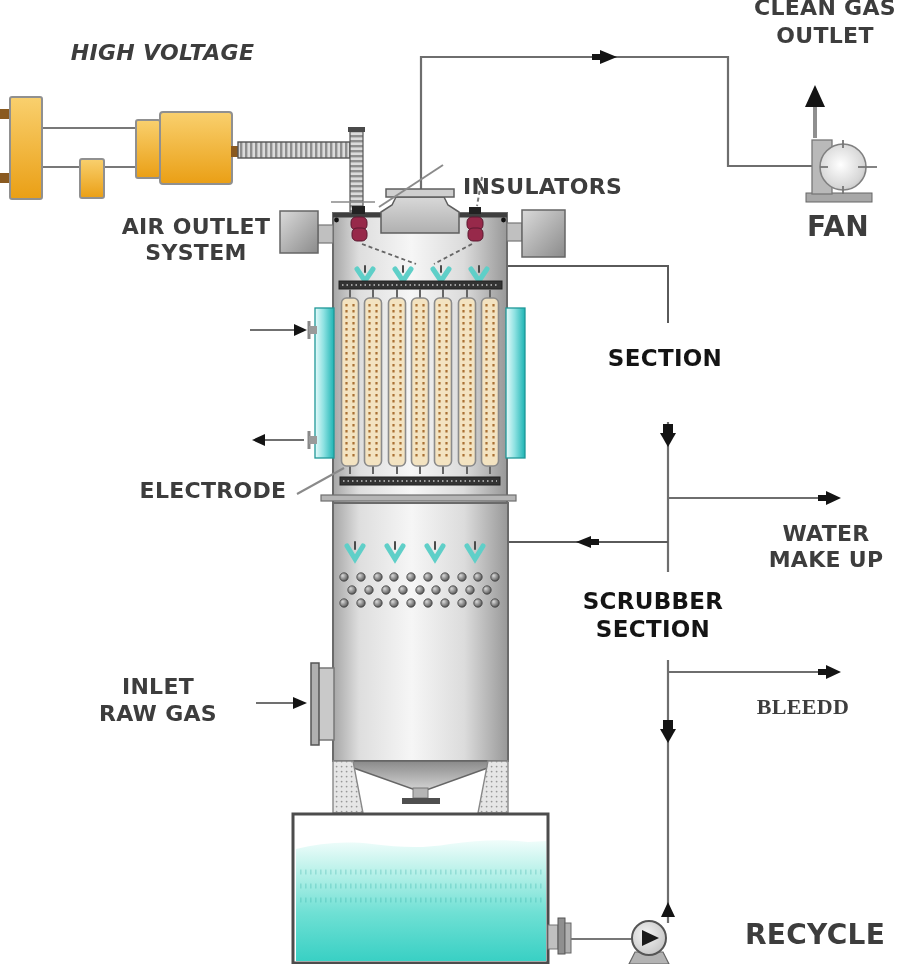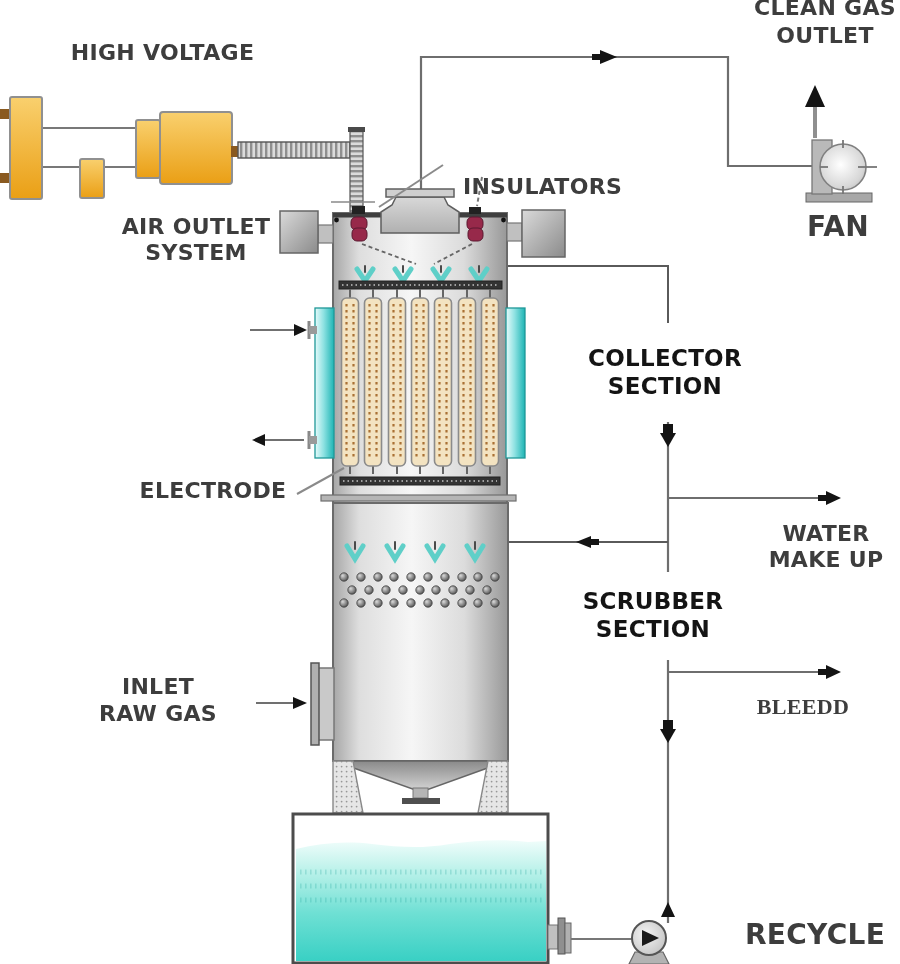--- a/index.html
+++ b/index.html
@@ -386,39 +386,38 @@
     <polygon points="642,930 642,946 659,938" fill="#1a1a1a"></polygon>
   </g>
 
   <g>
     <line x1="443" y1="165" x2="379" y2="207" stroke="#8a8a8a" stroke-width="2"></line>
     <line x1="482" y1="177" x2="477" y2="206" stroke="#777" stroke-width="2" stroke-dasharray="4,3"></line>
     <line x1="297" y1="494" x2="344" y2="468" stroke="#8a8a8a" stroke-width="2"></line>
   </g>
 </svg>
 
-<div class="lbl" style="left:55px;top:40px;width:215px;">
+<div class="lbl" style="left:55px;top:40px;width:215px;font-style:italic;">
   <span>HIGH VOLTAGE</span>
 </div>
 <div class="lbl" style="left:745px;top:-6px;width:160px;line-height:28px;">
   <span>CLEAN GAS</span>
   <span>OUTLET</span>
 </div>
 <div class="lbl" style="left:455px;top:150px;width:175px;margin-top:24px;">
   <span>INSULATORS</span>
 </div>
 <div class="lbl" style="left:116px;top:214px;width:160px;">
   <span>AIR OUTLET</span>
   <span>SYSTEM</span>
 </div>
 <div class="lbl big" style="left:798px;top:214px;width:80px;">
   <span>FAN</span>
 </div>
 <div class="lbl strong" style="left:575px;top:344px;width:180px;">
-  <span>COLLECTOR</span>
   <span>SECTION</span>
 </div>
 <div class="lbl" style="left:756px;top:521px;width:140px;">
   <span>WATER</span>
   <span>MAKE UP</span>
 </div>
 <div class="lbl" style="left:134px;top:478px;width:158px;">
   <span>ELECTRODE</span>
 </div>
 <div class="lbl strong" style="left:568px;top:587px;width:170px;">

